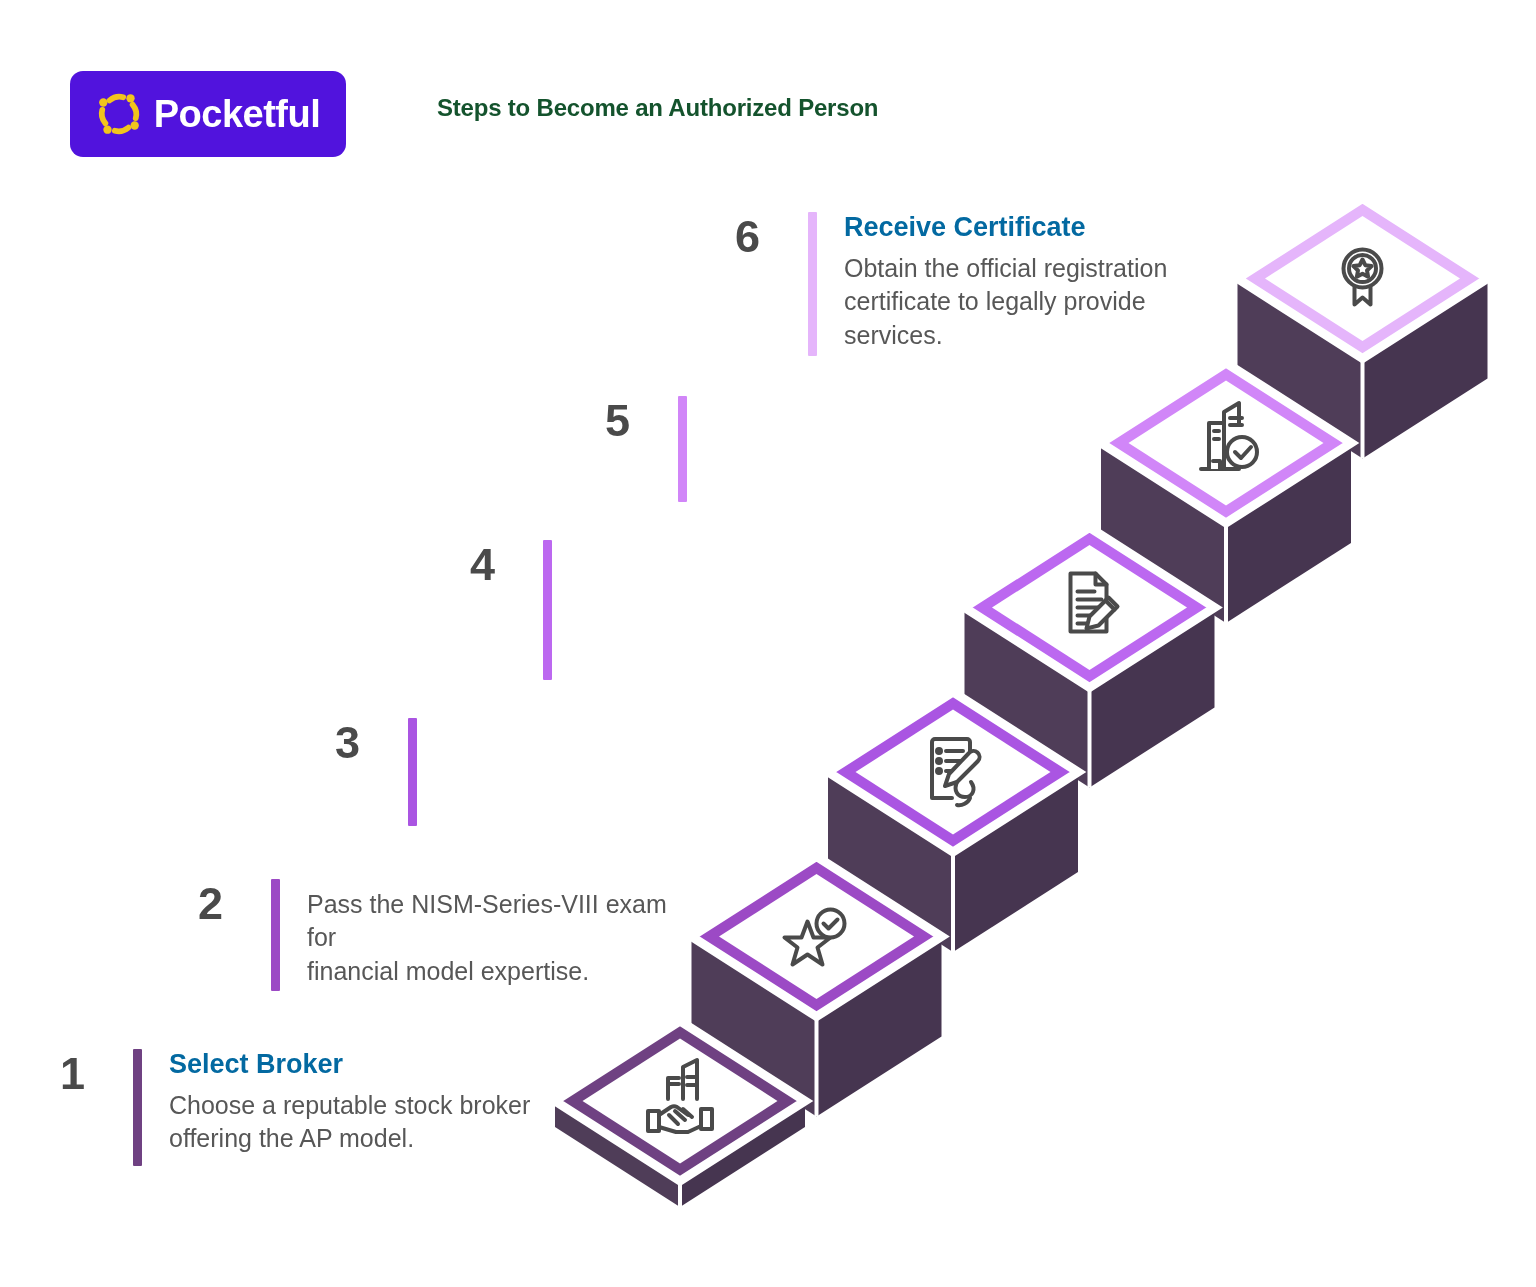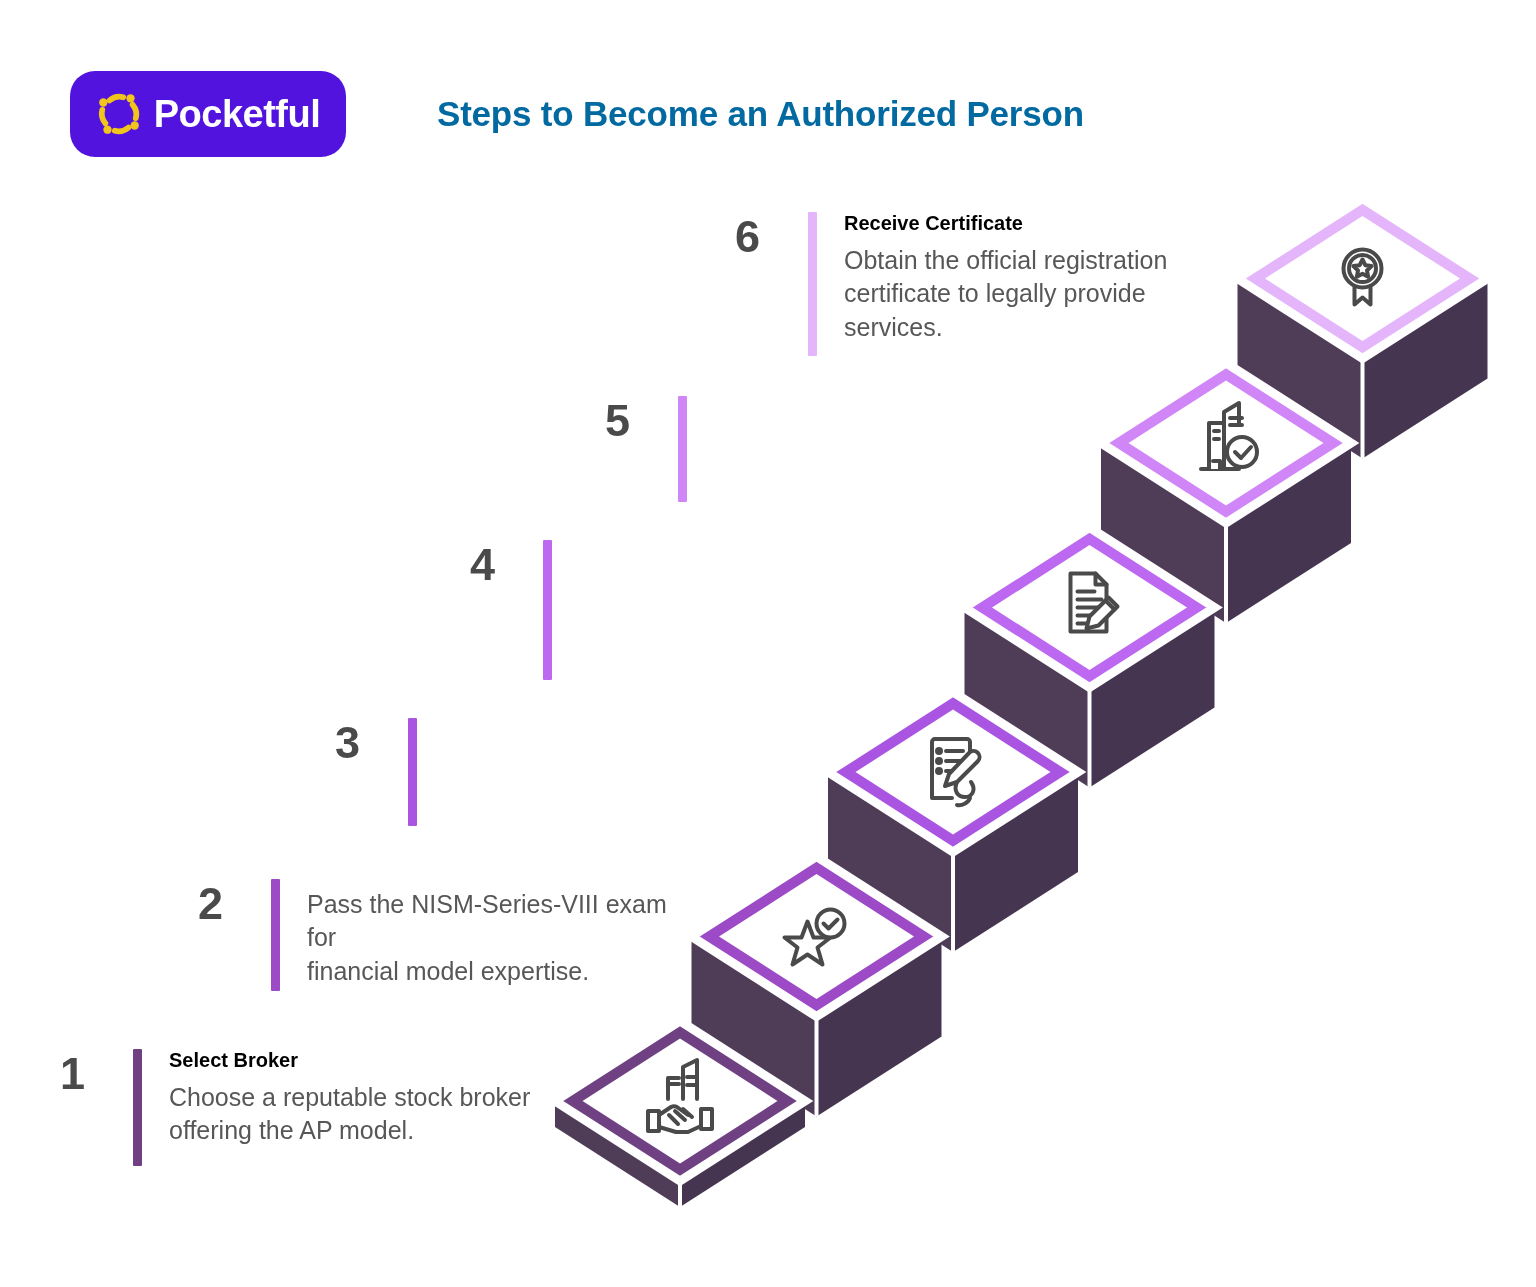--- a/index.html
+++ b/index.html
@@ -3,34 +3,34 @@
 <meta charset="utf-8">
 <style>
   html,body{margin:0;padding:0;background:#fff;}
   #canvas{
     position:relative;width:1536px;height:1287px;background:#ffffff;
     font-family:"Liberation Sans", sans-serif;overflow:hidden;
   }
   
   .logo{
     position:absolute;left:70px;top:71px;width:276px;height:86px;
-    border-radius:25px;display:flex;align-items:center;justify-content:center;gap:12px;
+    border-radius:13px;display:flex;align-items:center;justify-content:center;gap:12px;
   }
   .logo-text{color:#ffffff;font-size:38px;font-weight:bold;letter-spacing:-0.5px;}
   
   .header-title{
-    position:absolute;left:437px;top:94px;font-size:35px;font-weight:bold;color:#0369a1;
+    position:absolute;left:437px;top:94px;font-size:24px;font-weight:bold;color:#14532d;
     letter-spacing:-0.2px;
   }
   
   .step-note{position:absolute;display:flex;align-items:flex-start;}
   .step-num{width:60px;text-align:right;font-size:45px;font-weight:bold;color:#4a4a4a;line-height:1;padding-top:2px;}
   .step-bar{width:9px;margin-left:48px;border-radius:1px;flex:none;}
   .step-txt{margin-left:27px;width:370px;}
-  .step-title{font-size:20px;font-weight:bold;color:#000000;line-height:1.15;}
+  .step-title{font-size:27px;font-weight:bold;color:#0369a1;line-height:1.15;}
   .step-desc{font-size:25px;color:#575757;margin-top:9px;line-height:1.33;white-space:pre-line;}
   
   #stairs{position:absolute;left:0;top:0;}
 </style>
 </head>
 <body>
 
 <div id="canvas">
 
   <svg id="stairs" width="1536" height="1287" viewBox="0 0 1536 1287">

